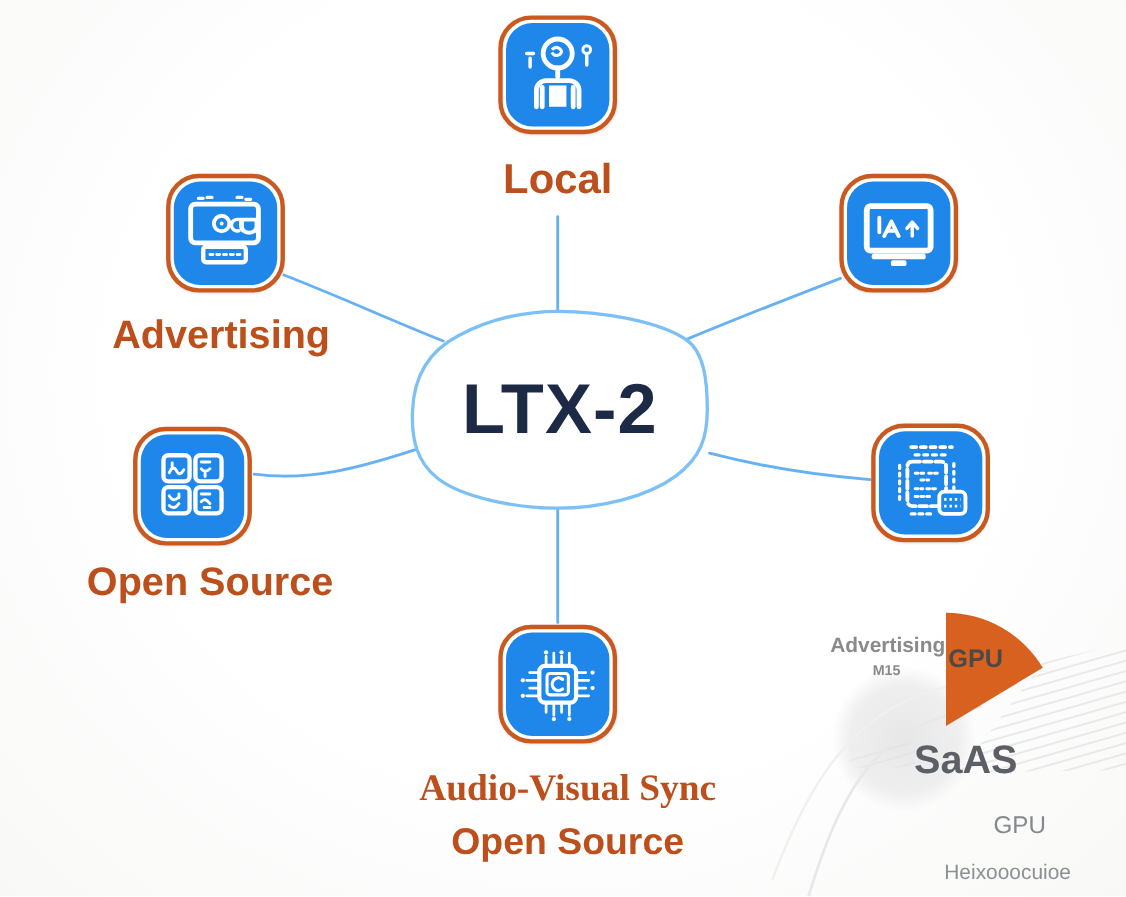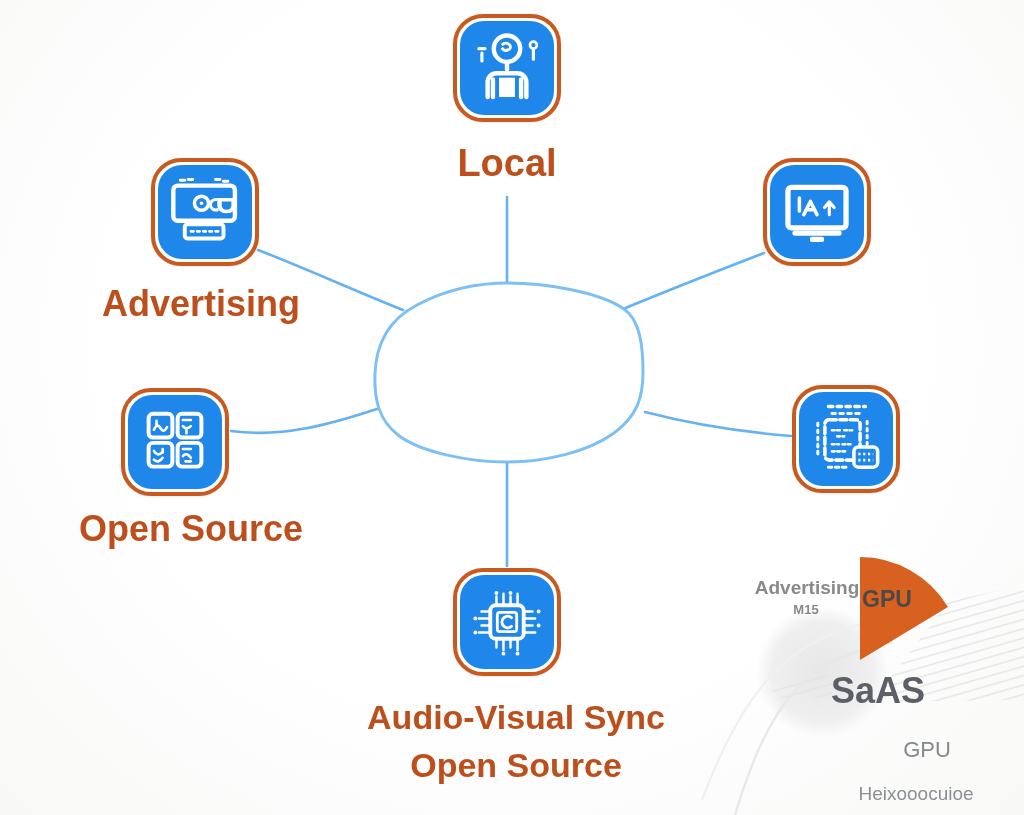--- a/index.html
+++ b/index.html
@@ -85,20 +85,21 @@
     <path d="M 375 374
              C 376 344 388 320 417 305
              C 447 289 478 283 508 283
              C 542 283 598 291 624 309
              C 640 320 643 346 643 372
              C 643 398 637 416 614 433
              C 588 452 545 462 507 462
              C 468 462 420 452 398 435
              C 379 420 374 400 375 374 Z" fill="#ffffff" stroke="#7cc0f6" stroke-width="3"></path>
   </svg>
+  <div class="center-label" style="left:509px;top:372px;">LTX-2</div>
 
   <div class="icon-box" style="left:453px;top:14px;">
     <div class="icon-inner">
       <svg viewBox="0 0 100 100">
         <g stroke="#fff" fill="none" stroke-width="5" stroke-linecap="round">
           <circle cx="50" cy="28" r="15"></circle>
           <path d="M50 43 V 52"></path>
           <path d="M28 83 V 66 a10 10 0 0 1 10 -10 h 24 a10 10 0 0 1 10 10 v 17"></path>
           <path d="M34 83 V 63"></path>
           <path d="M66 83 V 63"></path>
@@ -209,21 +210,21 @@
           <circle cx="46" cy="86" r="2.2"></circle>
             <circle cx="62" cy="86" r="2.2"></circle>
           <circle cx="14" cy="46" r="2.2"></circle>
             <circle cx="14" cy="62" r="2.2"></circle>
           <circle cx="86" cy="38" r="2.2"></circle>
             <circle cx="86" cy="54" r="2.2"></circle>
         </g>
       </svg>
     </div>
   </div>
-  <div class="node-label" style="left:516px;top:700px;font-size:34px;">Audio-Visual Sync</div>
+  <div class="node-label" style="left:516px;top:700px;font-size:34px;font-family:Liberation Serif, serif;">Audio-Visual Sync</div>
   <div class="node-label" style="left:516px;top:748px;font-size:34px;">Open Source</div>
 
   <div class="pie-label pl-adv1">Advertising</div>
   <div class="pie-label pl-adv2">M15</div>
   <div class="pie-label pl-gpu-top">GPU</div>
   <div class="pie-label pl-saas">SaAS</div>
   <div class="pie-label pl-gpu-bot">GPU</div>
   <div class="pie-label pl-hw">Heixooocuioe</div>
 
 </div>

